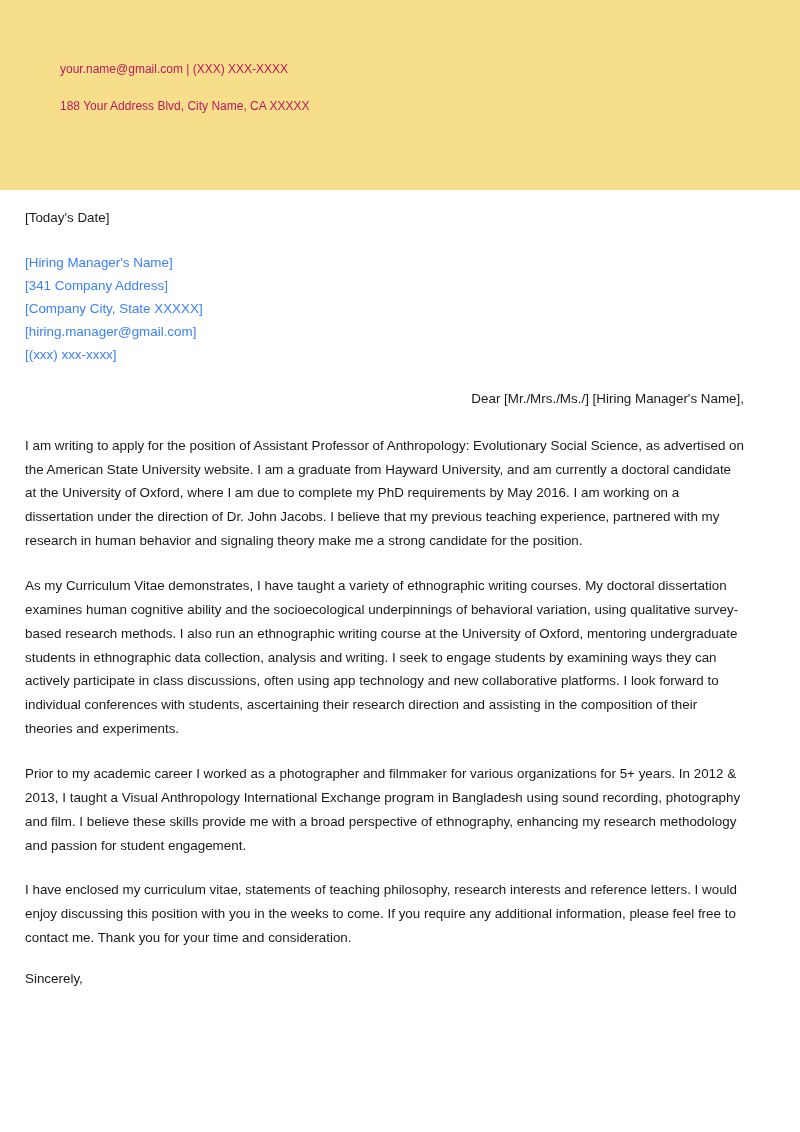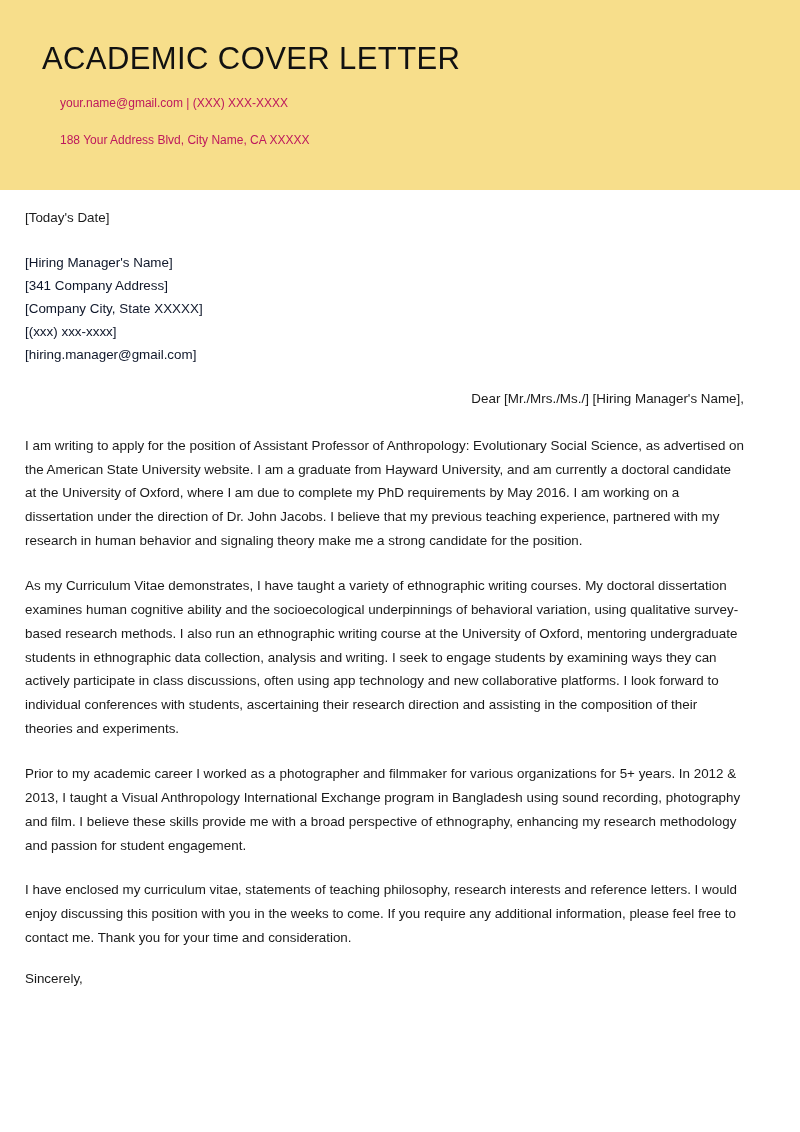--- a/index.html
+++ b/index.html
@@ -44,21 +44,21 @@
   .body-area {
     padding: 20px 56px 0 25px;
     box-sizing: border-box;
   }
   .block {
     margin: 0 0 22px 0;
   }
   .line {
     font-size: 13.4px;
     line-height: 1.62;
-    color: #0f172a;
+    color: #3b82f6;
   }
   .addr-block .line {
     line-height: 1.72;
   }
   .para {
     font-size: 13.4px;
     line-height: 1.78;
     color: #1a1a1a;
     margin: 16px 0 21px 0;
     text-align: left;
@@ -81,35 +81,34 @@
     font-size: 13.4px;
     margin: 0;
   }
 </style>
 </head>
 <body>
 
 <div class="page">
 
   <div class="header-band">
-    <h1 class="doc-title">ACADEMIC COVER LETTER</h1>
     <div class="contact-line">your.name@gmail.com | (XXX) XXX-XXXX</div>
     <div class="contact-line">188 Your Address Blvd, City Name, CA XXXXX</div>
   </div>
 
   <div class="body-area">
 
     <div class="date-line">[Today's Date]</div>
 
     <div class="block addr-block">
       <div class="line">[Hiring Manager's Name]</div>
       <div class="line">[341 Company Address]</div>
       <div class="line">[Company City, State XXXXX]</div>
+      <div class="line">[hiring.manager@gmail.com]</div>
       <div class="line">[(xxx) xxx-xxxx]</div>
-      <div class="line">[hiring.manager@gmail.com]</div>
     </div>
 
     <div class="greeting">Dear [Mr./Mrs./Ms./] [Hiring Manager's Name],</div>
 
     <p class="para">I am writing to apply for the position of Assistant Professor of Anthropology: Evolutionary Social Science, as advertised on the American State University website. I am a graduate from Hayward University, and am currently a doctoral candidate at the University of Oxford, where I am due to complete my PhD requirements by May 2016. I am working on a dissertation under the direction of Dr. John Jacobs. I believe that my previous teaching experience, partnered with my research in human behavior and signaling theory make me a strong candidate for the position.</p>
     <p class="para">As my Curriculum Vitae demonstrates, I have taught a variety of ethnographic writing courses. My doctoral dissertation examines human cognitive ability and the socioecological underpinnings of behavioral variation, using qualitative survey-based research methods. I also run an ethnographic writing course at the University of Oxford, mentoring undergraduate students in ethnographic data collection, analysis and writing. I seek to engage students by examining ways they can actively participate in class discussions, often using app technology and new collaborative platforms. I look forward to individual conferences with students, ascertaining their research direction and assisting in the composition of their theories and experiments.</p>
     <p class="para">Prior to my academic career I worked as a photographer and filmmaker for various organizations for 5+ years. In 2012 &amp; 2013, I taught a Visual Anthropology International Exchange program in Bangladesh using sound recording, photography and film. I believe these skills provide me with a broad perspective of ethnography, enhancing my research methodology and passion for student engagement.</p>
     <p class="para">I have enclosed my curriculum vitae, statements of teaching philosophy, research interests and reference letters. I would enjoy discussing this position with you in the weeks to come. If you require any additional information, please feel free to contact me. Thank you for your time and consideration.</p>
 
     <div class="sign-off">Sincerely,</div>

